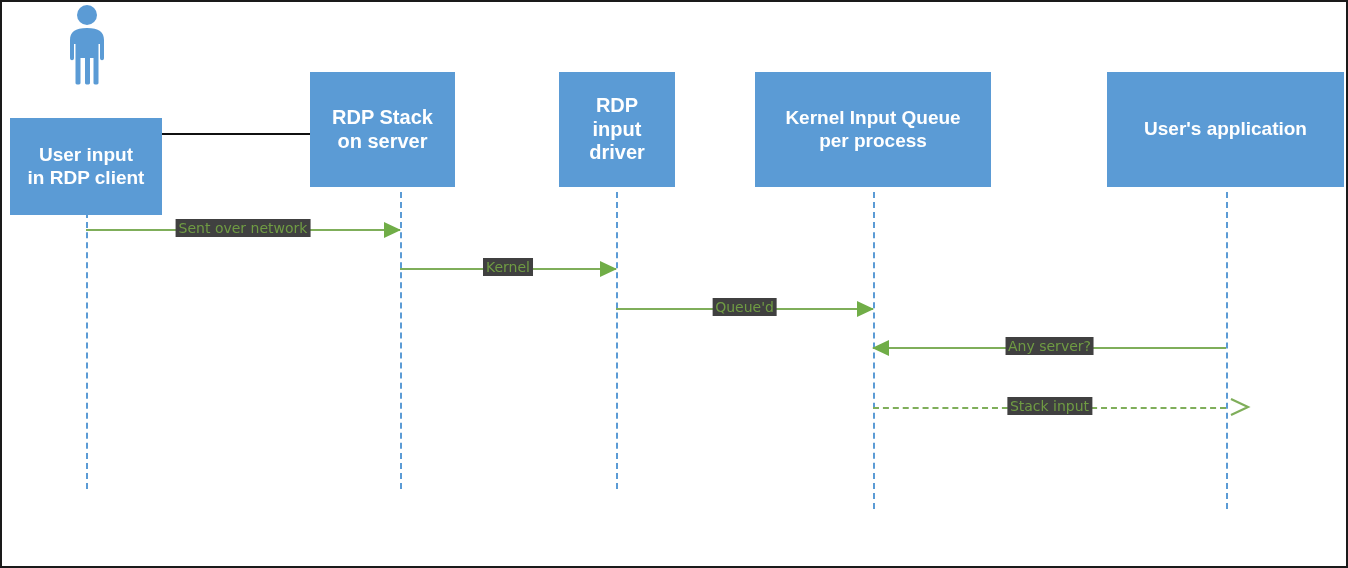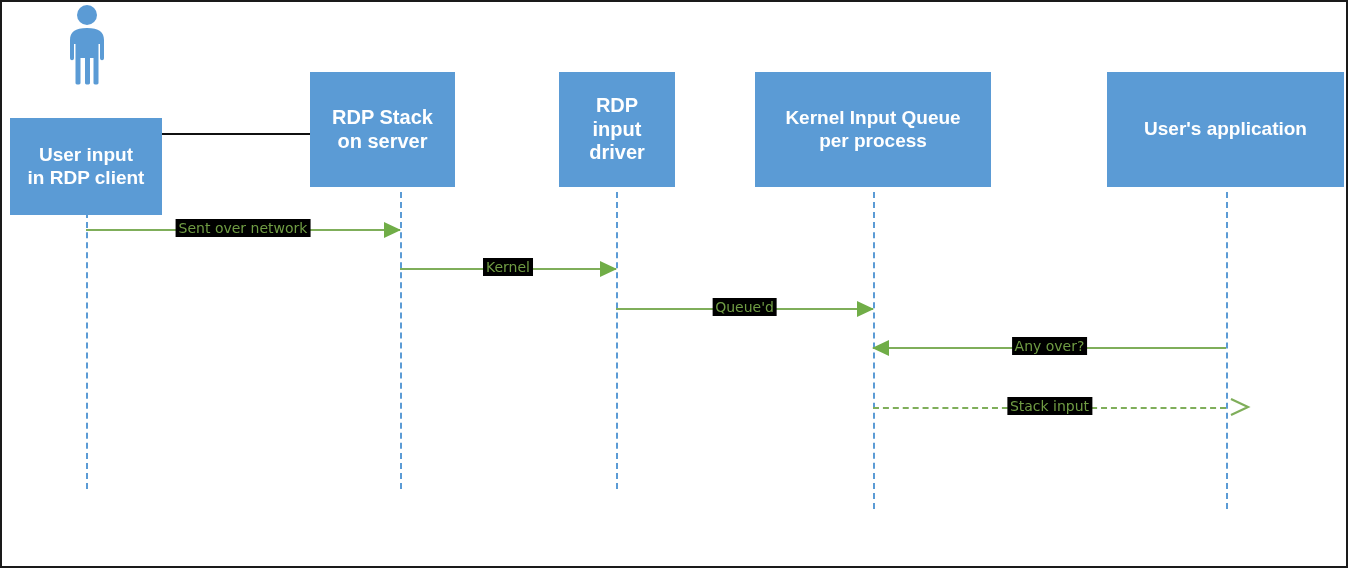--- a/index.html
+++ b/index.html
@@ -74,21 +74,21 @@
     border-top: 8px solid transparent;
     border-bottom: 8px solid transparent;
     border-right: 17px solid #70AD47;
   }
   .msg.dashed .head { border: none; top: -10px; right: -3px; }
   .msg .label {
     position: absolute;
     top: -10px;
     left: 50%;
     transform: translateX(-50%);
-    background: #000000;
+    background: #404040;
     padding: 0 3px;
     color: #6F9B43;
     font-size: 14px;
     font-family: "DejaVu Sans", sans-serif;
     white-space: nowrap;
     line-height: 18px;
   }
 </style>
 </head>
 <body>
@@ -149,21 +149,21 @@
 
   <div class="msg right" style="left:614px; top:306px; width:257px;">
     <div class="line"></div>
     <div class="head"></div>
     <div class="label">Queue'd</div>
   </div>
 
   <div class="msg left" style="left:871px; top:345px; width:353px;">
     <div class="line"></div>
     <div class="head"></div>
-    <div class="label">Any over?</div>
+    <div class="label">Any server?</div>
   </div>
 
   <div class="msg right dashed" style="left:871px; top:405px; width:353px;">
     <div class="line"></div>
     <div class="head">
       <svg width="22" height="20" viewBox="0 0 22 20" aria-hidden="true">
         <path d="M2 2 L19 10 L2 18" fill="none" stroke="#7FAE5A" stroke-width="2.2"></path>
       </svg>
     </div>
     <div class="label">Stack input</div>

